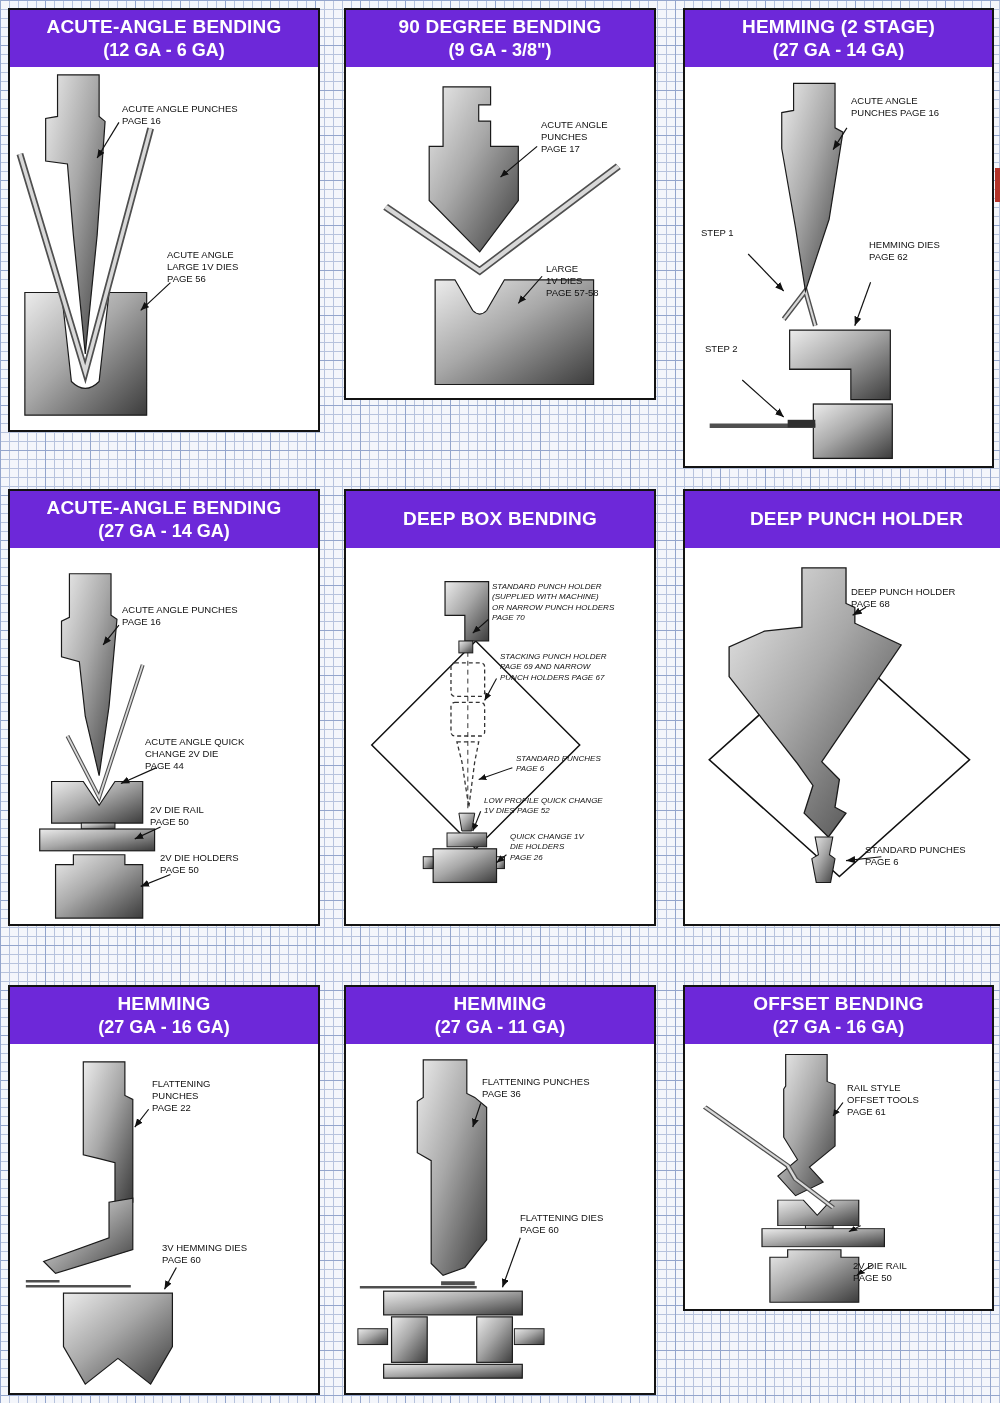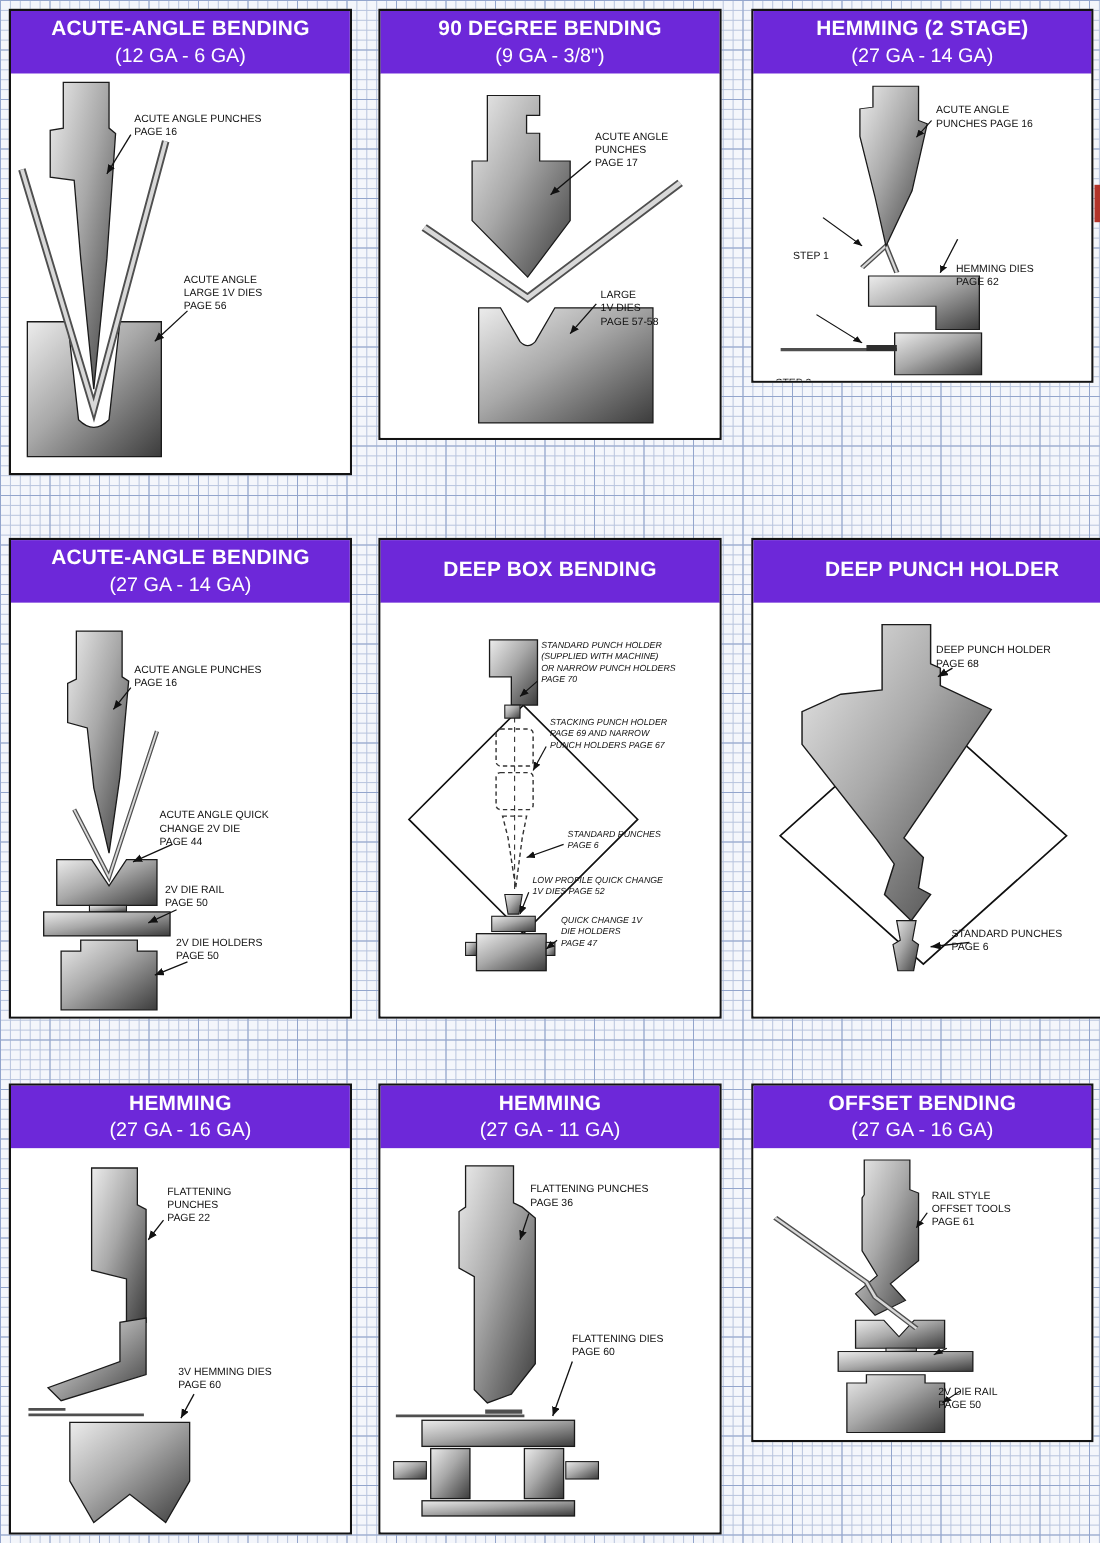--- a/index.html
+++ b/index.html
@@ -16,21 +16,21 @@
     background-size:45px 45px,45px 45px,9px 9px,9px 9px;
     overflow:hidden;
   }
   .panel{ position:absolute; background:#ffffff; border:2px solid #131313; }
   .panel-header{
     height:57px; background:#6d28d9; color:#ffffff;
     display:flex; flex-direction:column; justify-content:center; align-items:center;
     text-align:center;
   }
   .panel-title{ font-size:19px; font-weight:bold; line-height:1.3; letter-spacing:.2px; }
-  .panel-subtitle{ font-size:18px; font-weight:normal; line-height:1.2; }
+  .panel-subtitle{ font-size:18px; font-weight:bold; line-height:1.2; }
   .panel-body{ position:relative; width:100%; height:calc(100% - 57px); overflow:hidden; background:#fff; }
   .panel-body svg{ position:absolute; left:0; top:0; width:100%; height:100%; }
   .callout{
     position:absolute; font-size:9.5px; line-height:1.25; color:#111;
     white-space:pre-line; text-align:left;
   }
   .callout.small{ font-size:8px; line-height:1.3;font-style:italic; }
   .red-tick{ position:absolute; right:0; top:168px; width:5px; height:34px; background:#b2342a; }
 </style>
 </head>
@@ -94,21 +94,21 @@
     </svg>
     <div class="callout" style="left:195px; top:52px">ACUTE ANGLE
 PUNCHES
 PAGE 17</div>
     <div class="callout" style="left:200px; top:196px">LARGE
 1V DIES
 PAGE 57-58</div>
   </div>
 </section>
 
-<section class="panel" style="left:683px; top:8px; width:311px; height:340px">
+<section class="panel" style="left:683px; top:8px; width:311px; height:460px">
   <header class="panel-header">
     <div class="panel-title">HEMMING  (2 STAGE)</div>
     <div class="panel-subtitle">(27 GA - 14 GA)</div>
   </header>
   <div class="panel-body">
     <svg viewBox="0 0 311 367" preserveAspectRatio="none">
       <defs>
         <linearGradient id="m3" x1="0" y1="0" x2="1" y2="1">
           <stop offset="0" stop-color="#ececec"></stop>
             <stop offset="0.45" stop-color="#a8a8a8"></stop>
@@ -125,21 +125,21 @@
       <line x1="25" y1="330" x2="132" y2="330" stroke="#4f4f4f" stroke-width="4"></line>
       <line x1="104" y1="328" x2="132" y2="328" stroke="#2e2e2e" stroke-width="7"></line>
       <path d="M110,15 L152,15 L152,56 L160,60 L146,140 L122,206 L112,148 L98,75 L98,42 L110,40 Z" fill="url(#m3)" stroke="#1a1a1a" stroke-width="1.2"></path>
       <line x1="164" y1="56" x2="150" y2="76" stroke="#111" stroke-width="1.2" marker-end="url(#a3)"></line>
       <line x1="64" y1="172" x2="100" y2="206" stroke="#111" stroke-width="1.2" marker-end="url(#a3)"></line>
       <line x1="188" y1="198" x2="172" y2="238" stroke="#111" stroke-width="1.2" marker-end="url(#a3)"></line>
       <line x1="58" y1="288" x2="100" y2="322" stroke="#111" stroke-width="1.2" marker-end="url(#a3)"></line>
     </svg>
     <div class="callout" style="left:166px; top:28px">ACUTE ANGLE
 PUNCHES PAGE 16</div>
-    <div class="callout" style="left:36px; top:160px">STEP  1</div>
+    <div class="callout" style="left:16px; top:160px">STEP  1</div>
     <div class="callout" style="left:184px; top:172px">HEMMING DIES
 PAGE 62</div>
     <div class="callout" style="left:20px; top:276px">STEP  2</div>
   </div>
 </section>
 
 <section class="panel" style="left:8px; top:489px; width:312px; height:437px">
   <header class="panel-header">
     <div class="panel-title">ACUTE-ANGLE BENDING</div>
     <div class="panel-subtitle">(27 GA - 14 GA)</div>
@@ -221,21 +221,21 @@
 PAGE 70</div>
     <div class="callout small" style="left:154px; top:104px">STACKING PUNCH HOLDER
 PAGE 69 AND NARROW
 PUNCH HOLDERS PAGE 67</div>
     <div class="callout small" style="left:170px; top:206px">STANDARD PUNCHES
 PAGE 6</div>
     <div class="callout small" style="left:138px; top:248px">LOW PROFILE QUICK CHANGE
 1V DIES PAGE 52</div>
     <div class="callout small" style="left:164px; top:284px">QUICK CHANGE 1V
 DIE HOLDERS
-PAGE 47</div>
+PAGE 26</div>
   </div>
 </section>
 
 <section class="panel" style="left:683px; top:489px; width:347px; height:437px">
   <header class="panel-header">
     <div class="panel-title">DEEP PUNCH HOLDER</div>
     <div class="panel-subtitle"></div>
   </header>
   <div class="panel-body">
     <svg viewBox="0 0 311 380" preserveAspectRatio="none">

